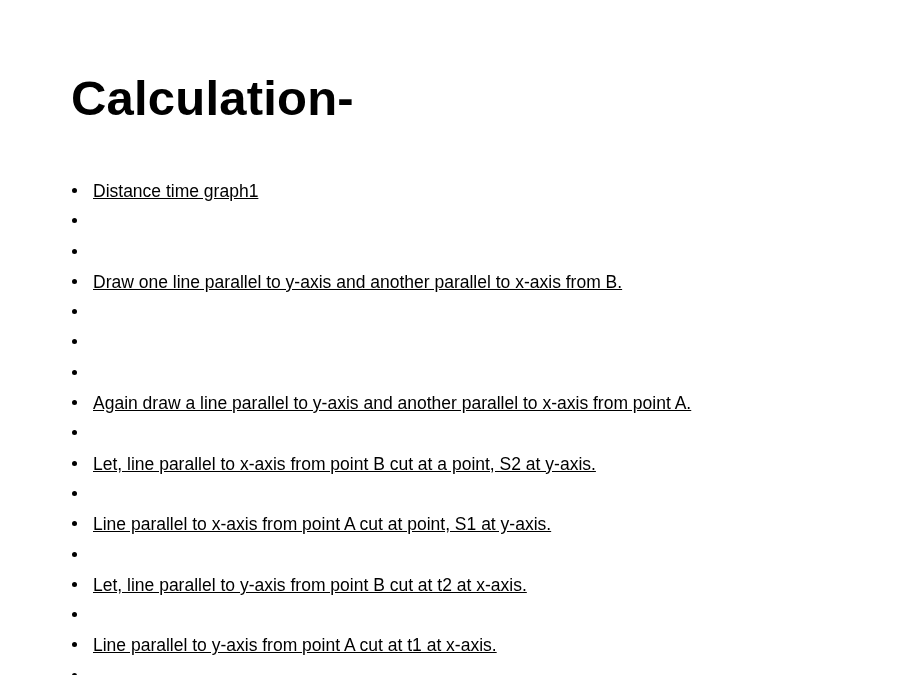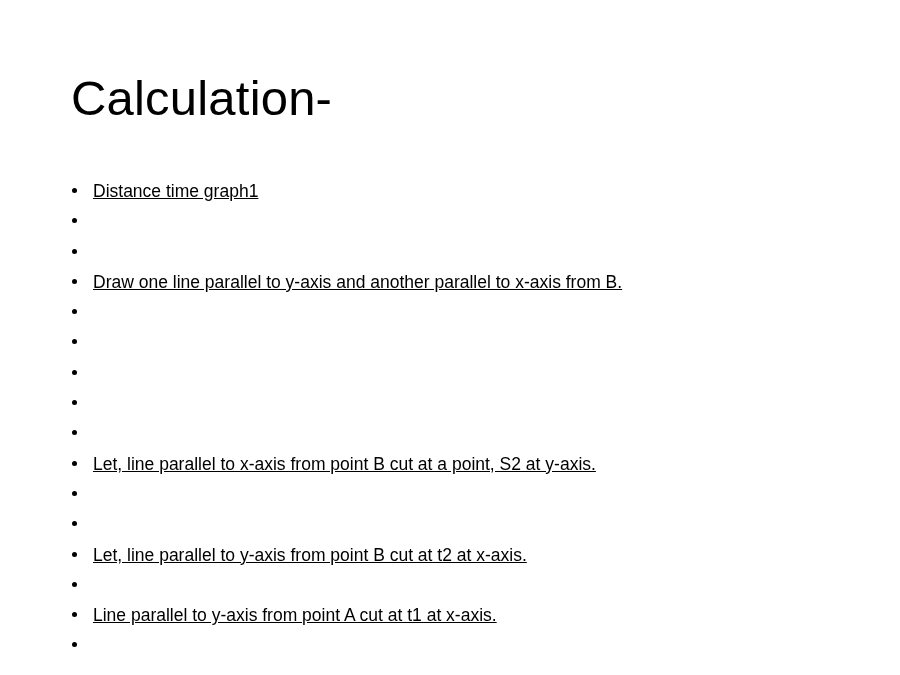--- a/index.html
+++ b/index.html
@@ -22,21 +22,21 @@
       height: 675px;
       background: #ffffff;
       overflow: hidden;
     }
     .title {
       position: absolute;
       left: 71px;
       top: 68px;
       font-size: 49px;
       line-height: 60px;
-      font-weight: normal;
+      font-weight: bold;
       letter-spacing: 0.2px;
       margin: 0;
       color: #000;
     }
     .bullets {
       position: absolute;
       left: 71px;
       top: 178px;
       margin: 0;
       padding: 0;
@@ -67,23 +67,24 @@
 <div class="slide">
   <h1 class="title">Calculation-</h1>
   <ul class="bullets">
     <li class="bullet-item"><span class="bullet-dot"></span><span>Distance time graph1</span></li>
     <li class="bullet-item"><span class="bullet-dot"></span></li>
     <li class="bullet-item"><span class="bullet-dot"></span><span></span></li>
     <li class="bullet-item"><span class="bullet-dot"></span><span>Draw one line parallel to y-axis and another parallel to x-axis from B.</span></li>
     <li class="bullet-item"><span class="bullet-dot"></span><span></span></li>
     <li class="bullet-item"><span class="bullet-dot"></span><span></span></li>
     <li class="bullet-item"><span class="bullet-dot"></span><span></span></li>
-    <li class="bullet-item"><span class="bullet-dot"></span></li>
+    <li class="bullet-item"><span class="bullet-dot"></span><span>Again draw a line parallel to y-axis and another parallel to x-axis from point A.</span></li>
     <li class="bullet-item"><span class="bullet-dot"></span><span></span></li>
     <li class="bullet-item"><span class="bullet-dot"></span><span>Let, line parallel to x-axis from point B cut at a point, S2 at y-axis.</span></li>
     <li class="bullet-item"><span class="bullet-dot"></span><span></span></li>
+    <li class="bullet-item"><span class="bullet-dot"></span><span>Line parallel to x-axis from point A cut at point, S1 at y-axis.</span></li>
     <li class="bullet-item"><span class="bullet-dot"></span><span></span></li>
     <li class="bullet-item"><span class="bullet-dot"></span><span>Let, line parallel to y-axis from point B cut at t2 at x-axis.</span></li>
     <li class="bullet-item"><span class="bullet-dot"></span><span></span></li>
     <li class="bullet-item"><span class="bullet-dot"></span><span>Line parallel to y-axis from point A cut at t1 at x-axis.</span></li>
     <li class="bullet-item"><span class="bullet-dot"></span><span></span></li>
   </ul>
 </div>
 
 </body></html>

